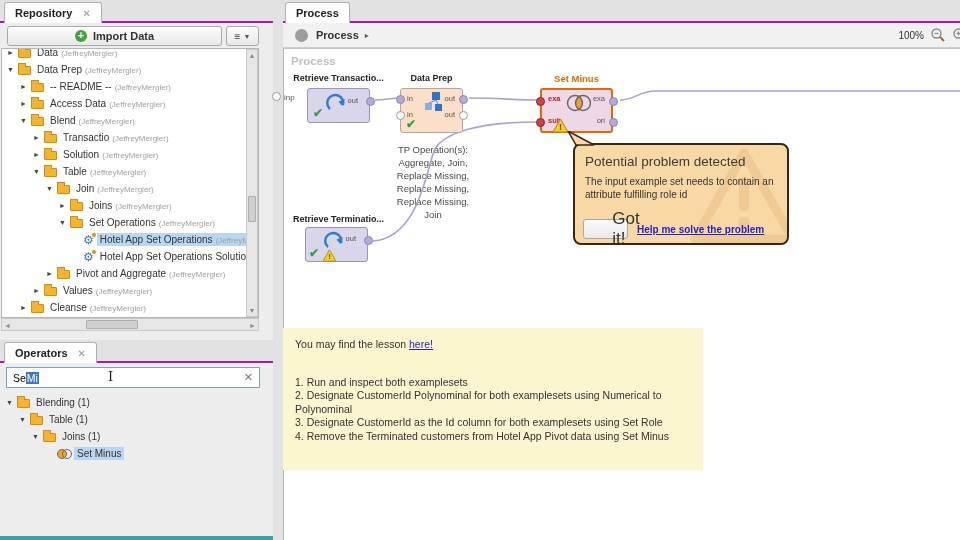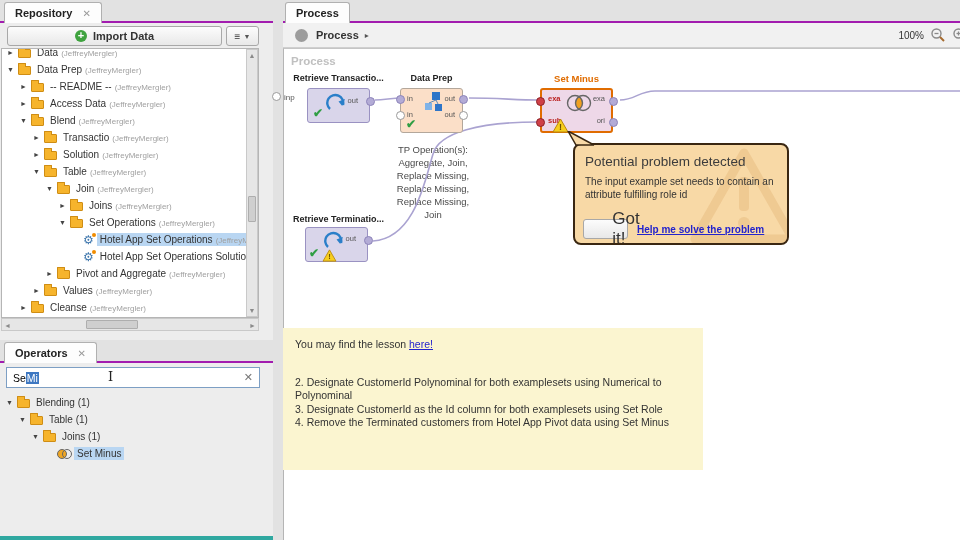--- a/index.html
+++ b/index.html
@@ -475,17 +475,18 @@
 </div>
 
 <div id="lesson-note" class="abs">
   <div>
     <span>You may find the lesson </span><a>here!</a>
   </div>
   <div class="gap"></div>
   <div class="gap"></div>
   <div>
 
+  <div class="arrow-none icon-none">1. Run and inspect both examplesets</div>
       <div class="arrow-none icon-none">2. Designate CustomerId Polynominal for both examplesets using Numerical to Polynominal</div>
       <div class="arrow-none icon-none">3. Designate CustomerId as the Id column for both examplesets using Set Role</div>
       <div class="arrow-none icon-none">4. Remove the Terminated customers from Hotel App Pivot data using Set Minus</div>
     </div>
 </div>
 
 </body></html>

